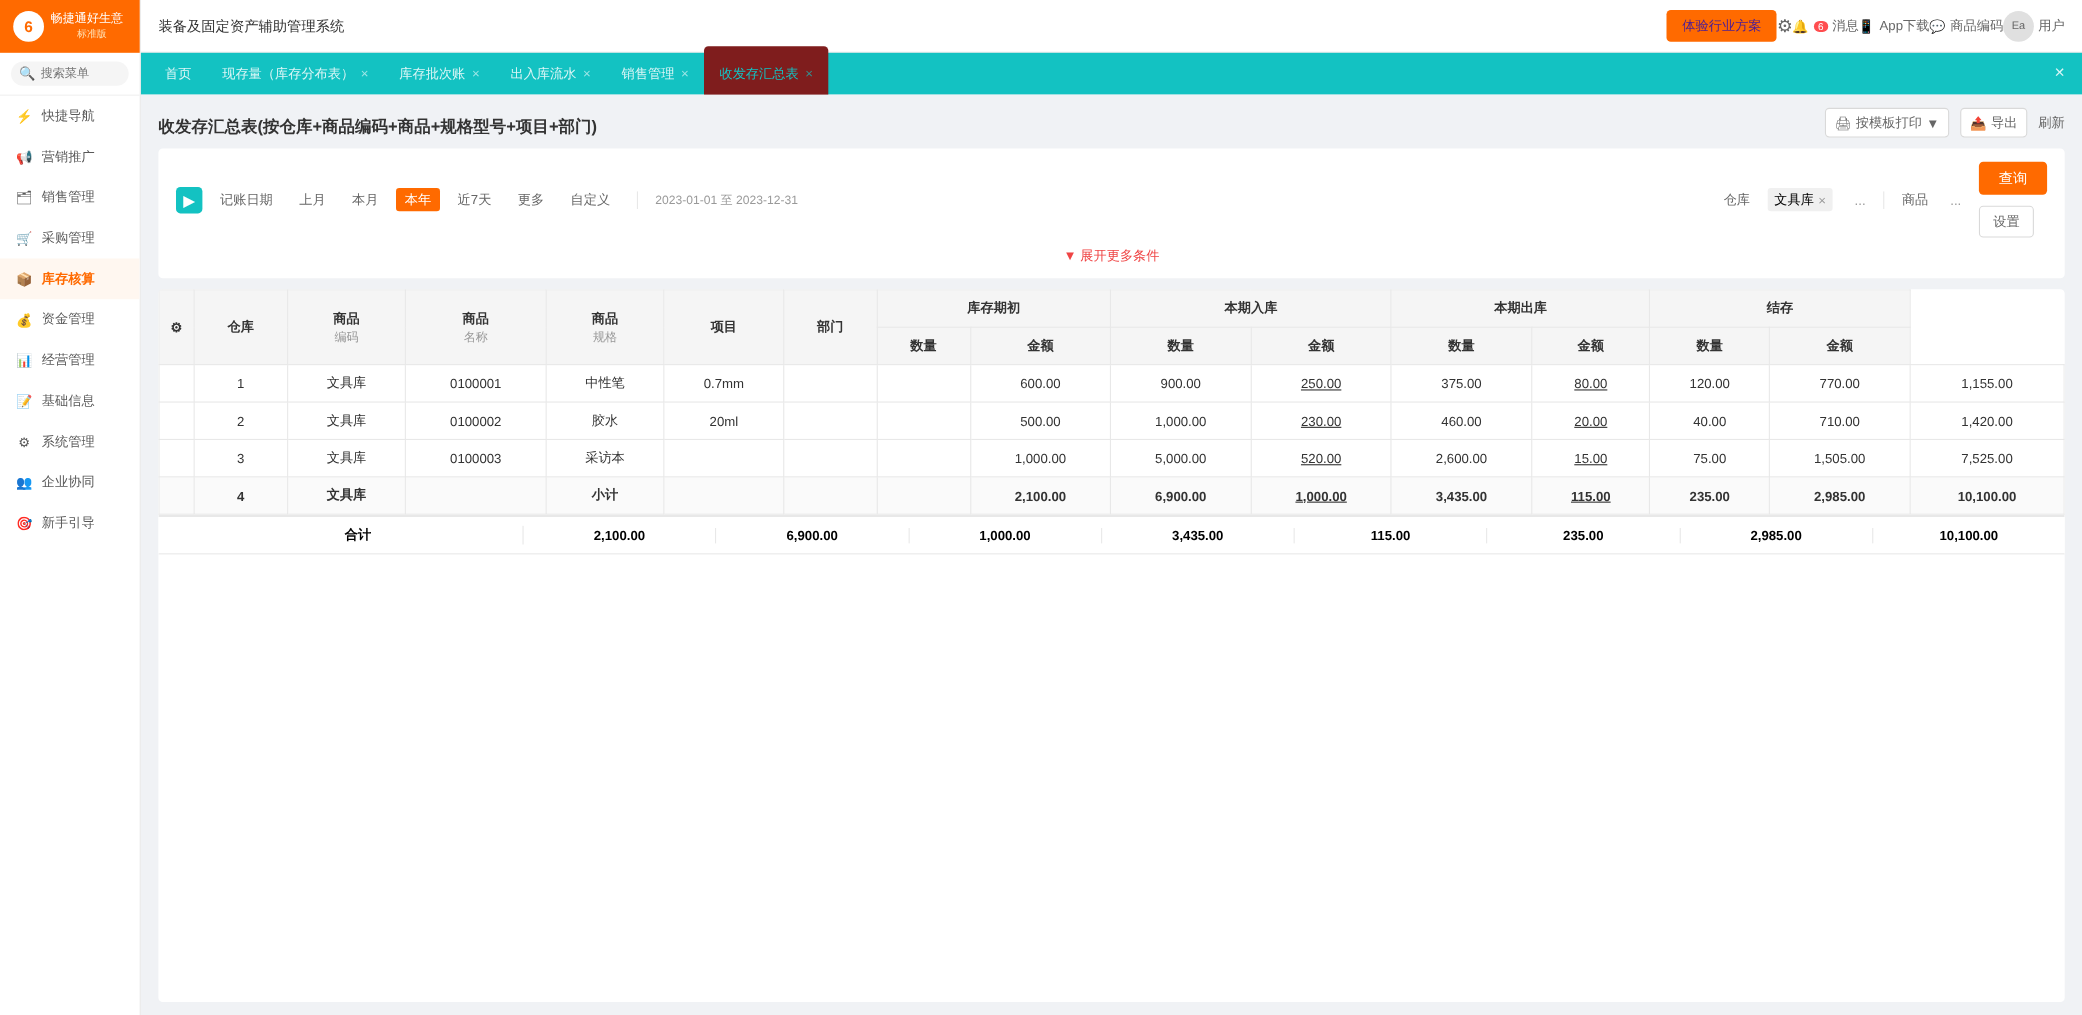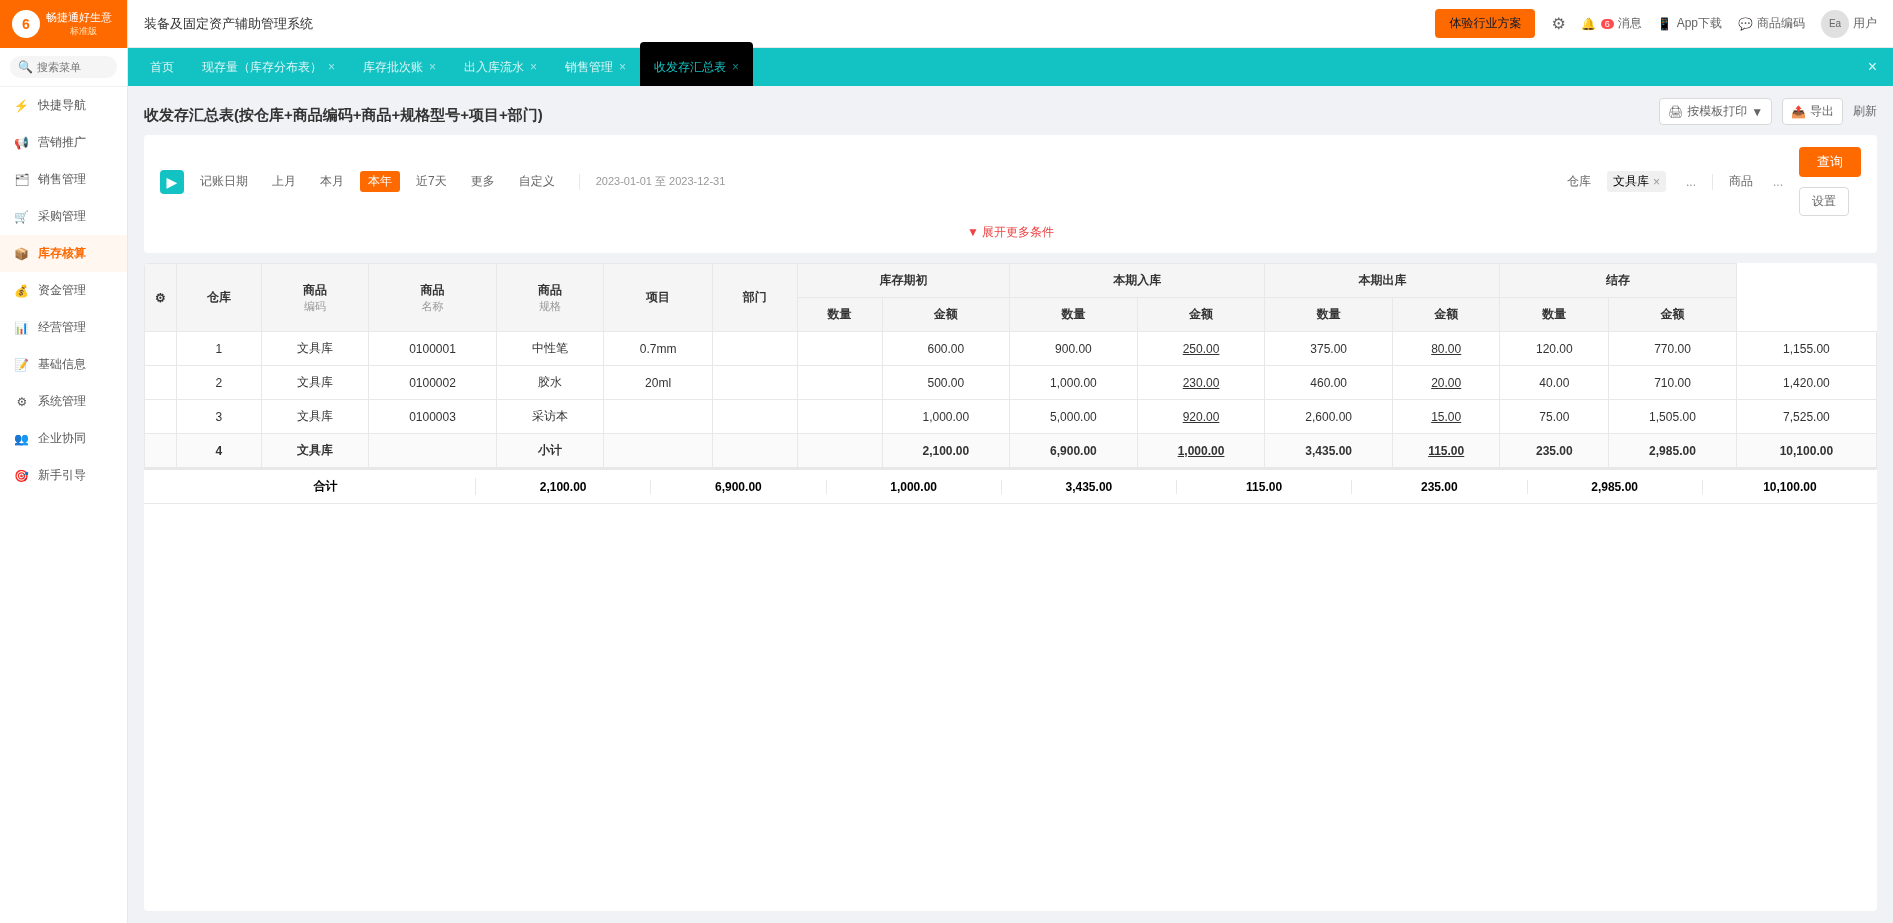--- a/index.html
+++ b/index.html
@@ -80,39 +80,38 @@
     }
 
     
     .top-header {
       background: #fff;
       height: 48px;
       display: flex;
       align-items: center;
       padding: 0 16px;
       border-bottom: 1px solid #e8e8e8;
-      gap: 16px;
       flex-shrink: 0;
     }
     .top-header-title {
       font-size: 13px;
       color: #333;
       flex: 1;
     }
     .header-btn {
       display: flex;
       align-items: center;
       gap: 4px;
       font-size: 12px;
       color: #666;
       cursor: pointer;
     }
     .btn-experience {
       background: #ff6a00;
-      color: #0f172a;
+      color: #4c1d95;
       border: none;
       border-radius: 4px;
       padding: 6px 14px;
       font-size: 12px;
       cursor: pointer;
     }
     .user-avatar {
       width: 28px;
       height: 28px;
       background: #e0e0e0;
@@ -142,21 +141,21 @@
       align-items: center;
       padding: 0 14px;
       height: 50px;
       font-size: 12px;
       color: rgba(255,255,255,0.85);
       cursor: pointer;
       gap: 6px;
       white-space: nowrap;
     }
     .tab-item.active {
-      background: #000000;
+      background: #7f1d1d;
       color: #13c2c2;
       border-radius: 4px 4px 0 0;
     }
     .tab-close { font-size: 12px; opacity: 0.7; }
     .tabs-close-all {
       margin-left: auto;
       color: rgba(255,255,255,0.85);
       font-size: 16px;
       cursor: pointer;
       padding: 0 8px;
@@ -587,21 +586,21 @@
               <td></td>
               <td>3</td>
               <td>文具库</td>
               <td>0100003</td>
               <td>采访本</td>
               <td></td>
               <td></td>
               <td></td>
               <td>1,000.00</td>
               <td>5,000.00</td>
-              <td><span style="text-decoration: underline;">920.00</span></td>
+              <td><span style="text-decoration: underline;">520.00</span></td>
               <td>2,600.00</td>
               <td><span style="text-decoration: underline;">15.00</span></td>
               <td>75.00</td>
               <td>1,505.00</td>
               <td>7,525.00</td>
             </tr>
             <tr class="subtotal" style="font-weight: bold;">
               <td></td>
               <td>4</td>
               <td>文具库</td>

